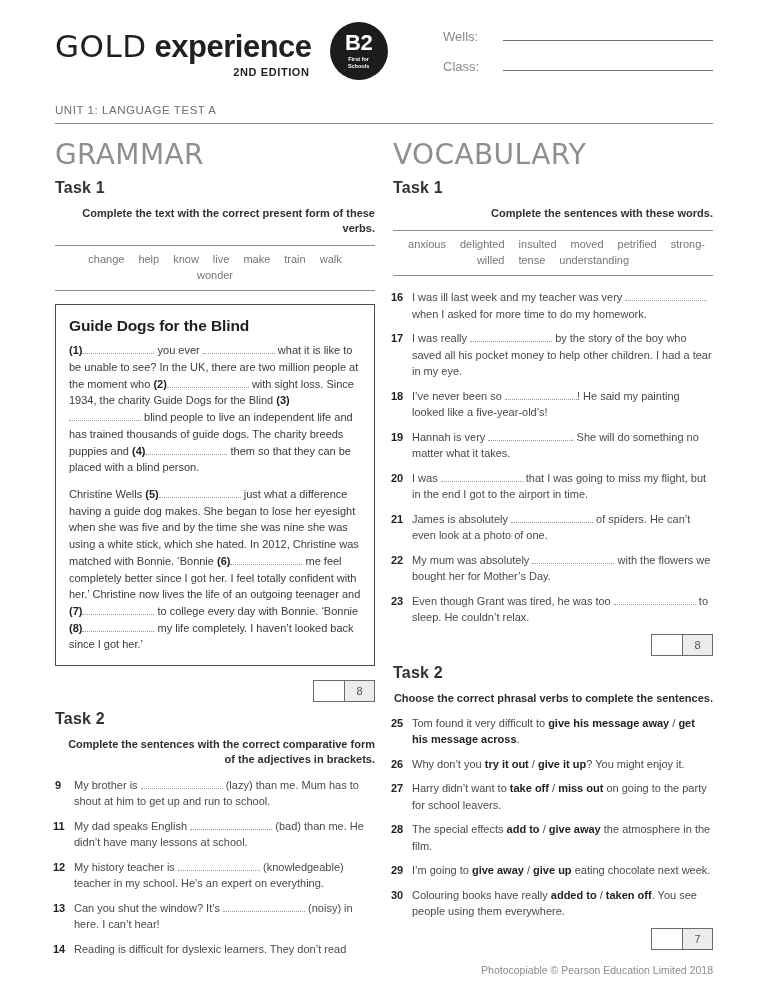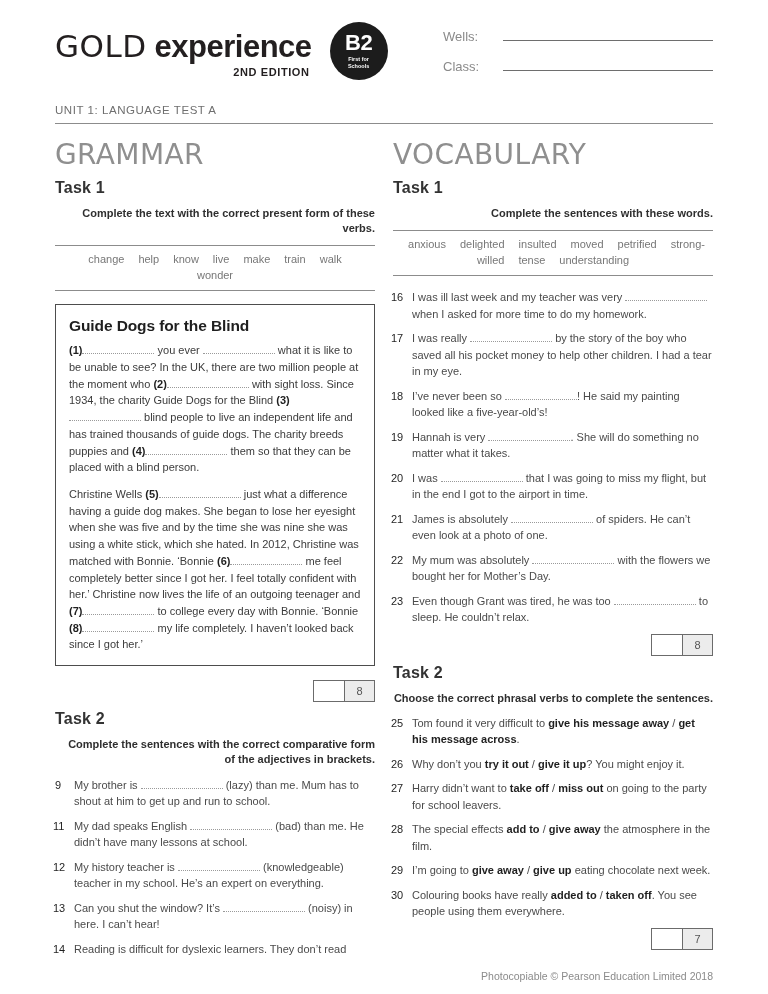--- a/index.html
+++ b/index.html
@@ -94,38 +94,38 @@
 
   b, strong { color: #1f1f1f; }
 
   
   ol.qs { list-style: none; margin: 0; padding: 0; }
   ol.qs li {
     position: relative; padding-left: 19px; margin-bottom: 8px;
     font-size: 11px; line-height: 1.5; color: #4a4a4a;
   }
   ol.qs li .num {
-    position: absolute; left: 0; top: 0; font-weight: normal; color: #1f1f1f;
+    position: absolute; left: 0; top: 0; font-weight: bold; color: #1f1f1f;
     font-size: 11px;
   }
   ol.qs li .num.wide { left: -2px; }
 
   
   .scorewrap { display: flex; justify-content: flex-end; margin: 6px 0 4px 0; }
   .score { display: flex; border: 1.2px solid #6b6b6b; }
   .score .blankcell { width: 30px; height: 20px; background: #fff; }
   .score .valcell {
     width: 30px; height: 20px; background: #ececec; border-left: 1.2px solid #6b6b6b;
     display: flex; align-items: center; justify-content: center;
     font-size: 11px; color: #555;
   }
 
   
   .footer {
-    position: absolute; bottom: 12px; right: 55px;
+    position: absolute; bottom: 18px; right: 55px;
     font-size: 10.5px; color: #8b8b8b;
   }
 </style>
 </head>
 <body>
 
 <div class="page">
 
   <div class="header">
     <div class="brand">

